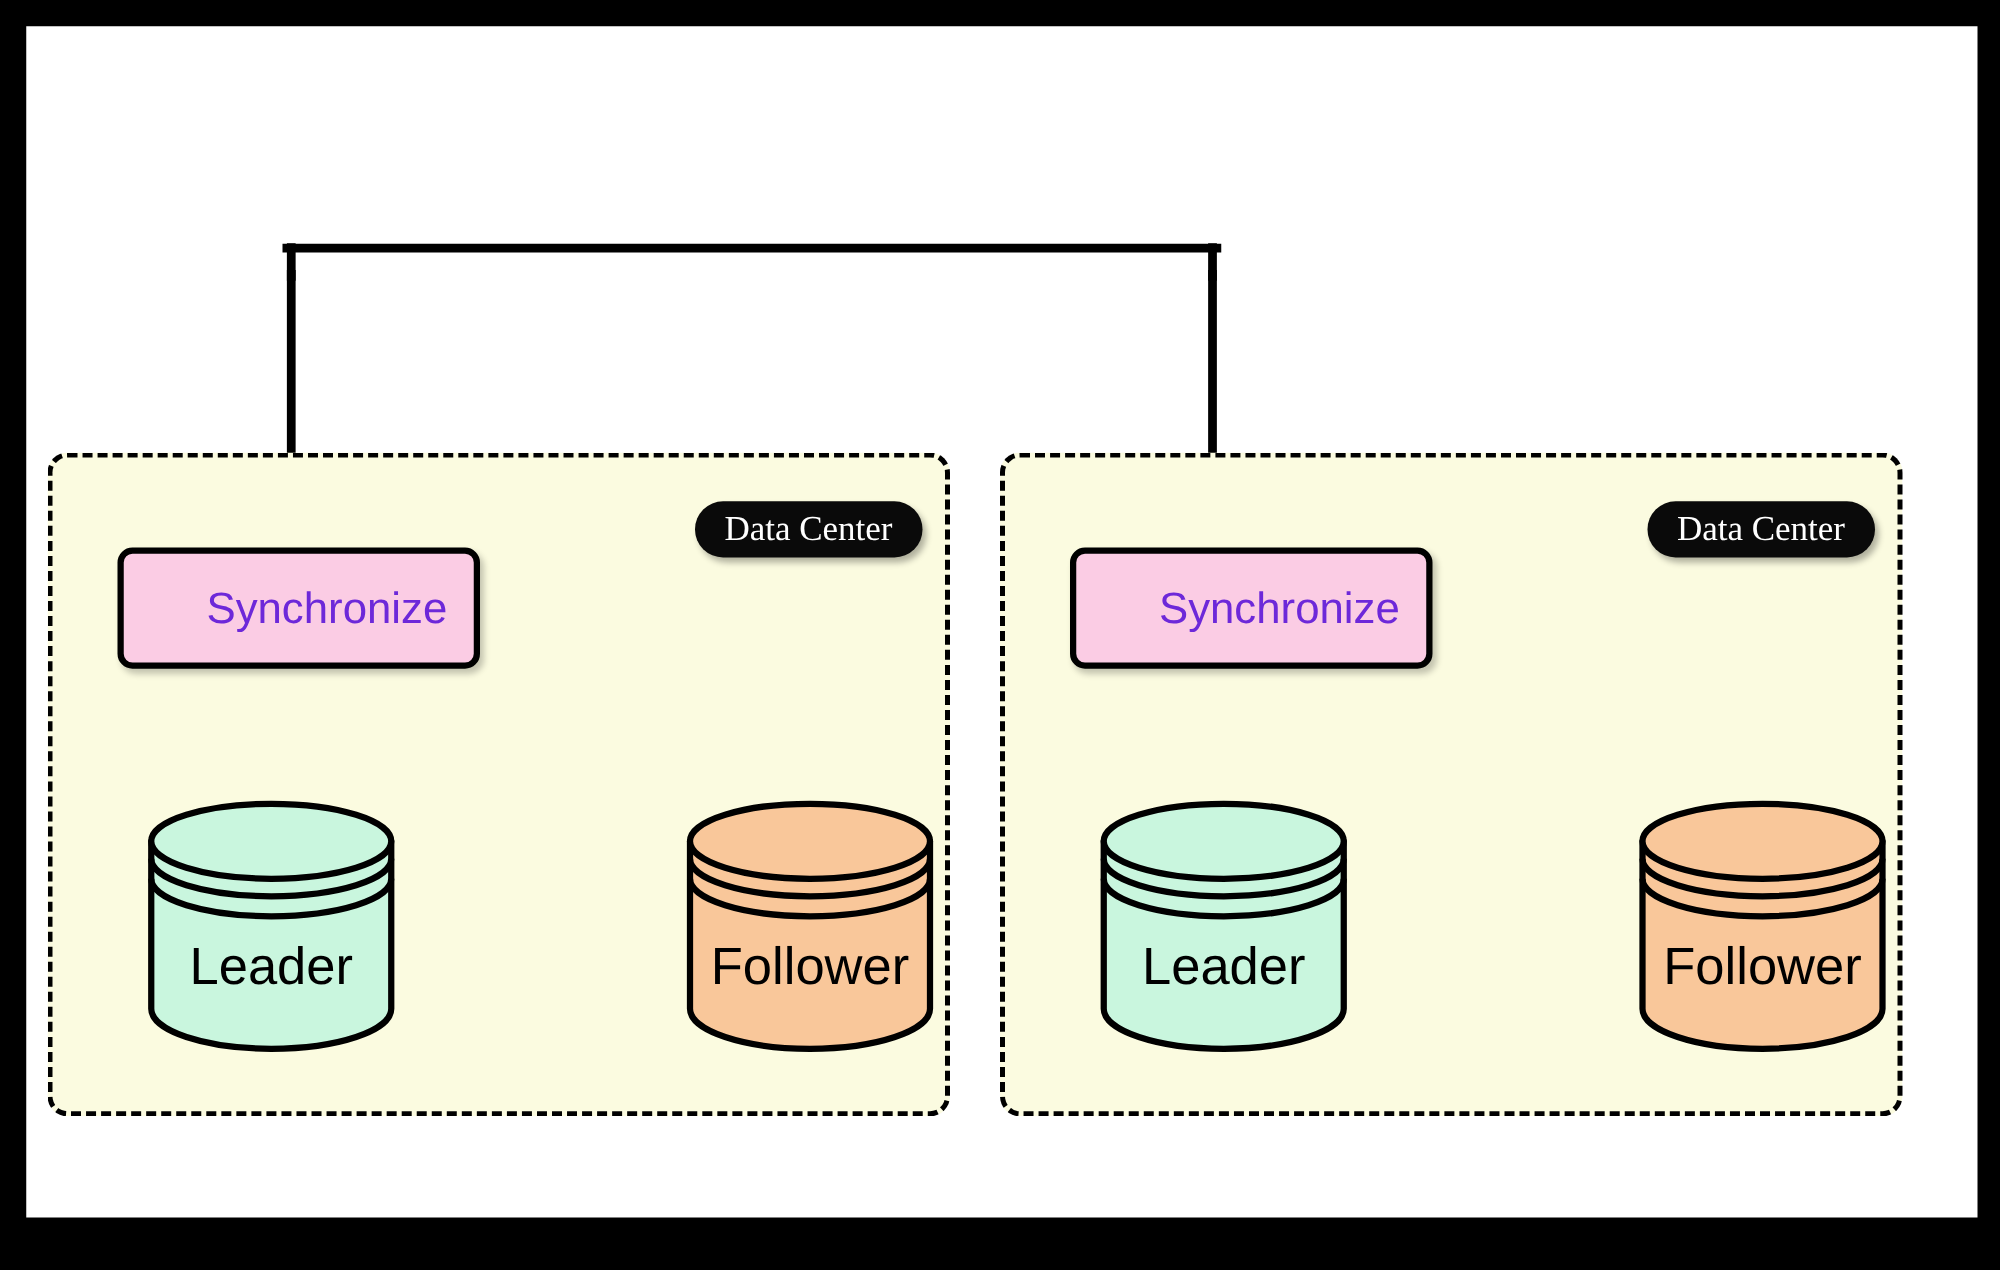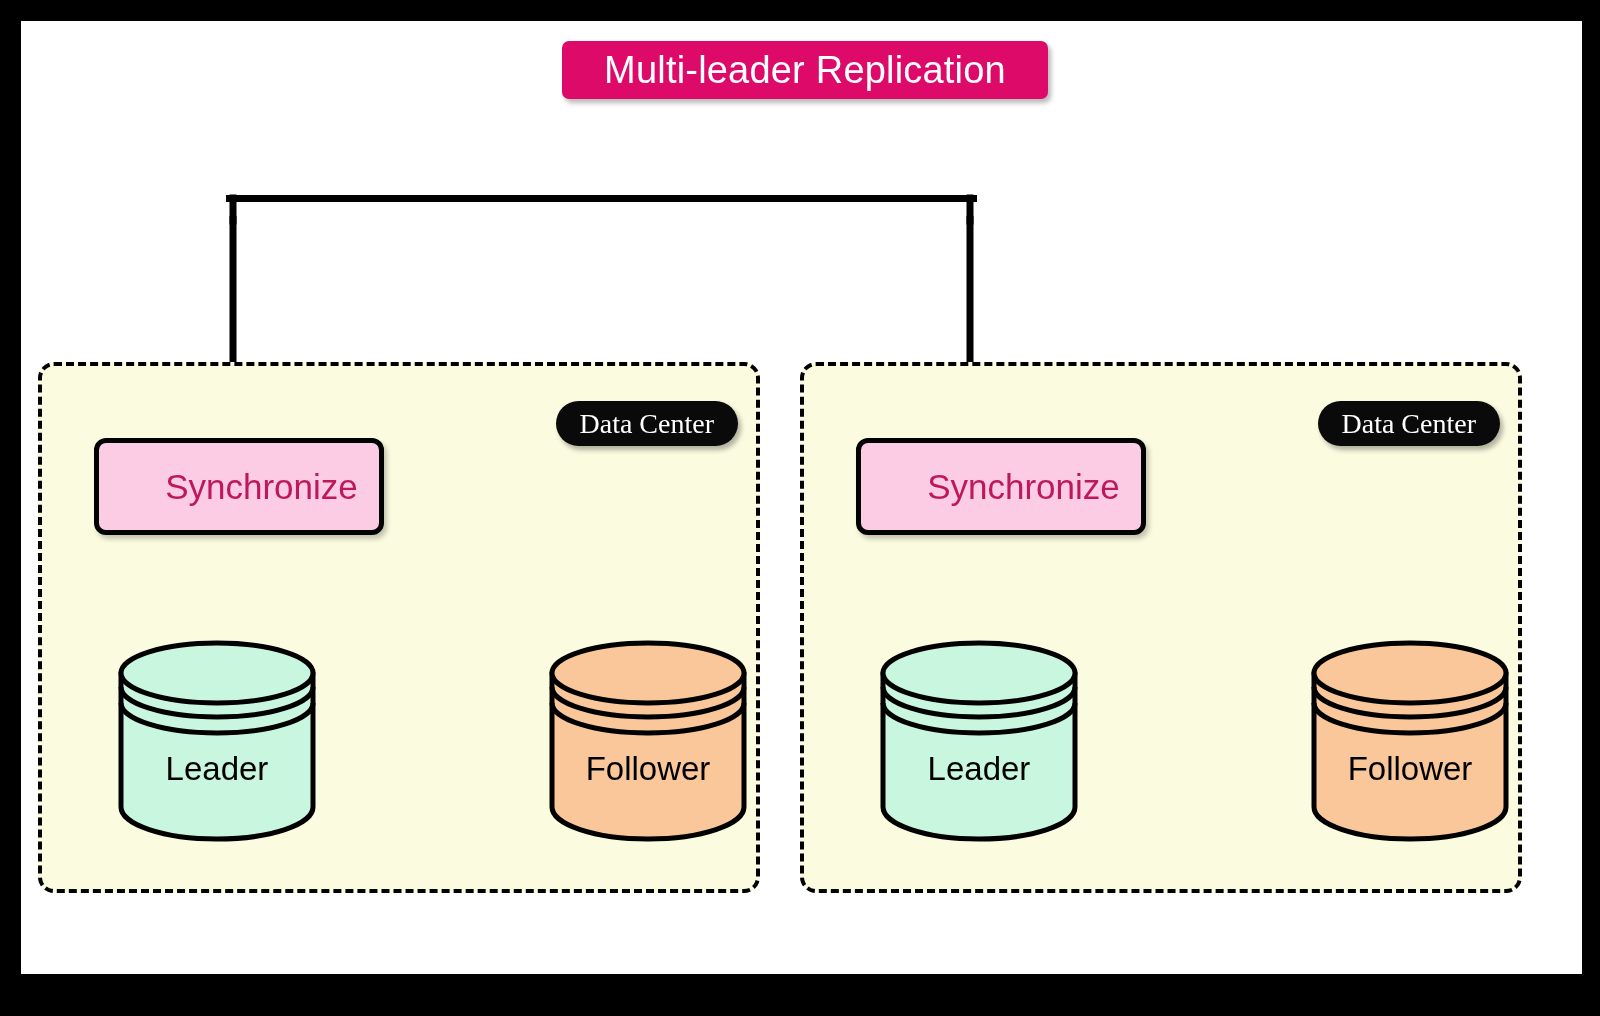--- a/index.html
+++ b/index.html
@@ -108,57 +108,54 @@
     border: 5px solid #000000;
     border-radius: 12px;
     box-sizing: border-box;
     display: flex;
     align-items: center;
     justify-content: center;
     box-shadow: 3px 4px 5px rgba(0,0,0,0.22);
   }
   .sync-box span {
     font-size: 35px;
-    color: #be185d;
+    color: #6d28d9;
     line-height: 1;
     margin-left: 45px;
   }
 
   
   .cylinder {
     position: absolute;
     width: 200px;
     height: 205px;
   }
   .cylinder svg { display: block; overflow: visible; }
   .cyl-label {
     position: absolute;
     left: 0;
     top: 113px;
     width: 200px;
     text-align: center;
-    font-size: 33px;
+    font-size: 42px;
     color: #000000;
     line-height: 1;
     pointer-events: none;
   }
   #cyl-leader-left   { left: 75px;  top: 273px; }
   #cyl-follower-left { left: 506px; top: 273px; }
   #cyl-leader-right  { left: 75px;  top: 273px; }
   #cyl-follower-right{ left: 506px; top: 273px; }
 </style>
 </head>
 <body>
 
 <div id="frame">
   <div id="canvas">
 
-    <div id="title-banner">
-      <span class="title-text">Multi-leader Replication</span>
-    </div>
 
     <svg id="wires" viewBox="0 0 1561 953" width="1561" height="953" xmlns="http://www.w3.org/2000/svg">
       <defs>
         <marker id="ah" markerWidth="11" markerHeight="11" refX="8.2" refY="5" orient="auto" markerUnits="strokeWidth">
           <path d="M0,0.6 L9.5,5 L0,9.4 L2.6,5 Z" fill="#000000"></path>
         </marker>
         <marker id="ah-big" markerWidth="10" markerHeight="10" refX="7.6" refY="5" orient="auto" markerUnits="strokeWidth">
           <path d="M0,0.4 L9.2,5 L0,9.6 L2.4,5 Z" fill="#000000"></path>
         </marker>
       </defs>

